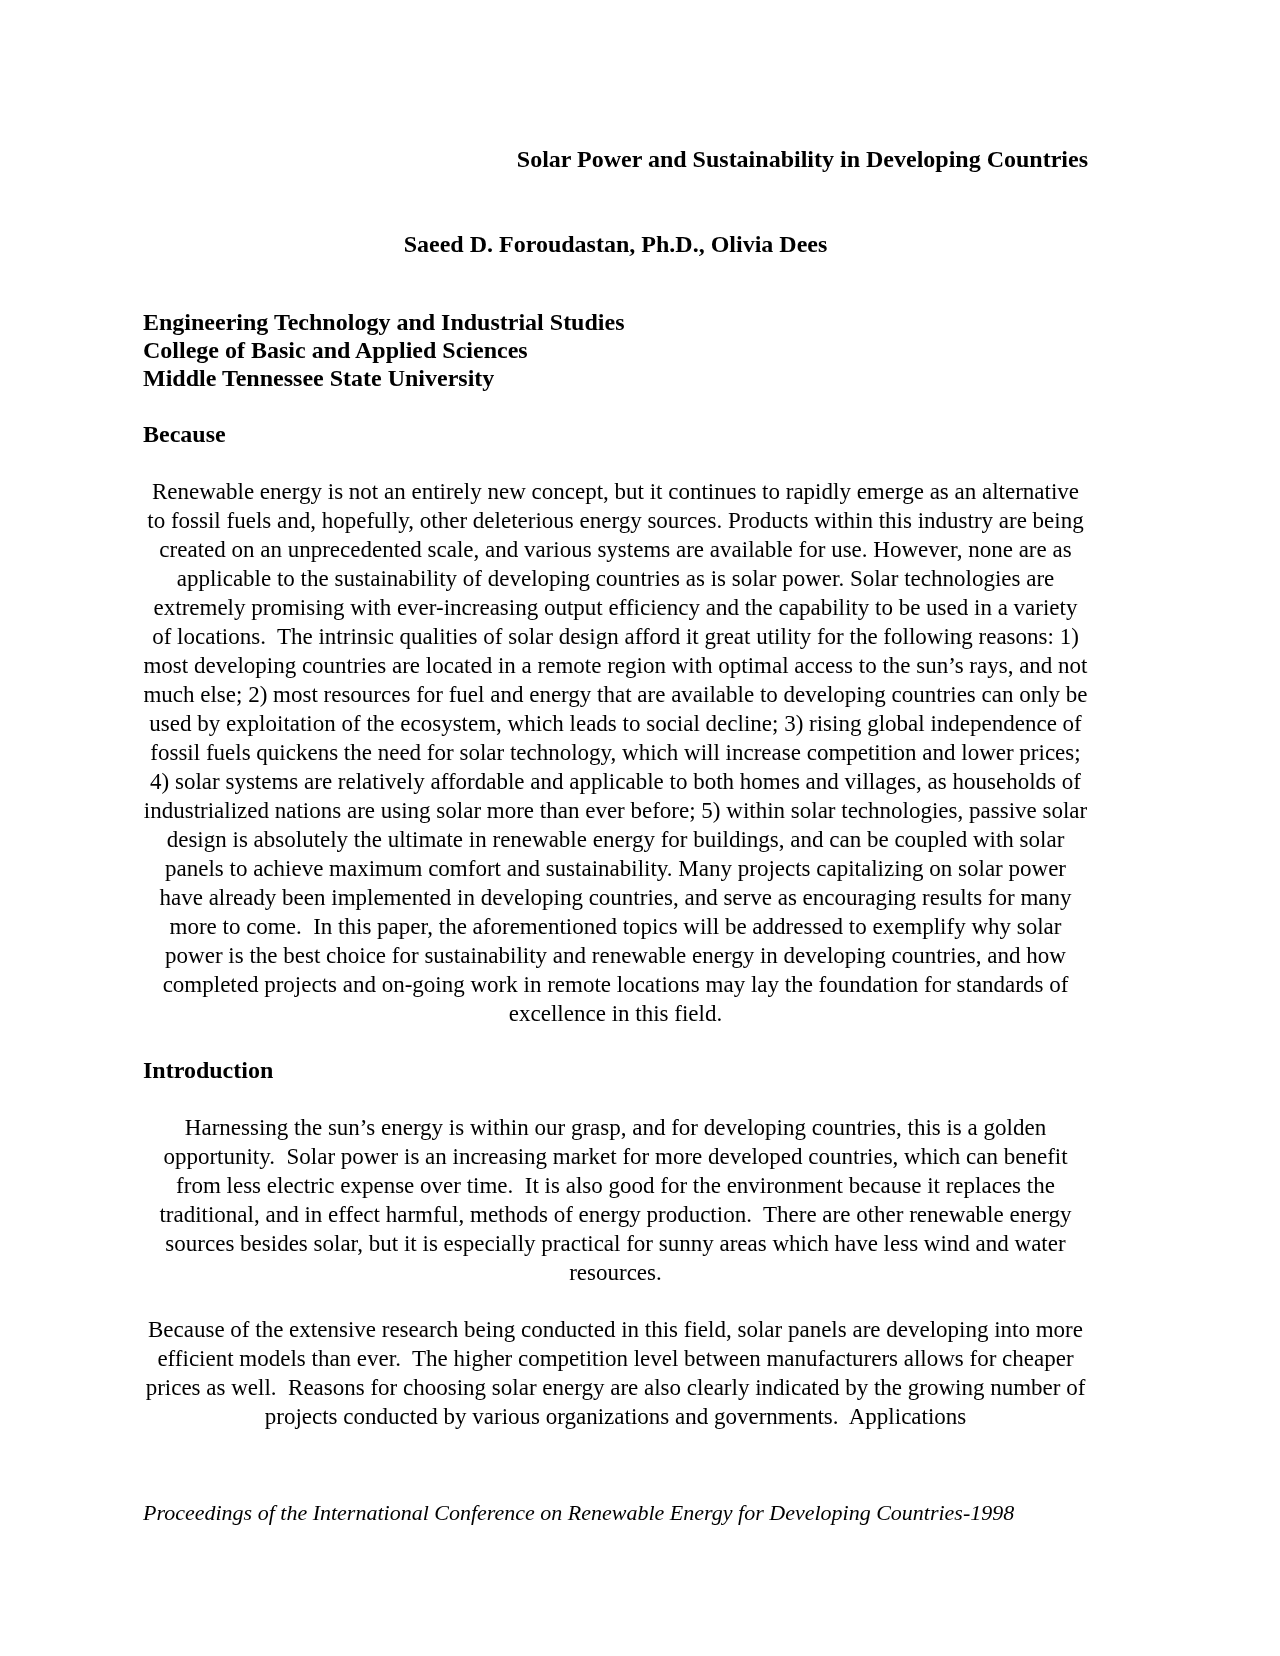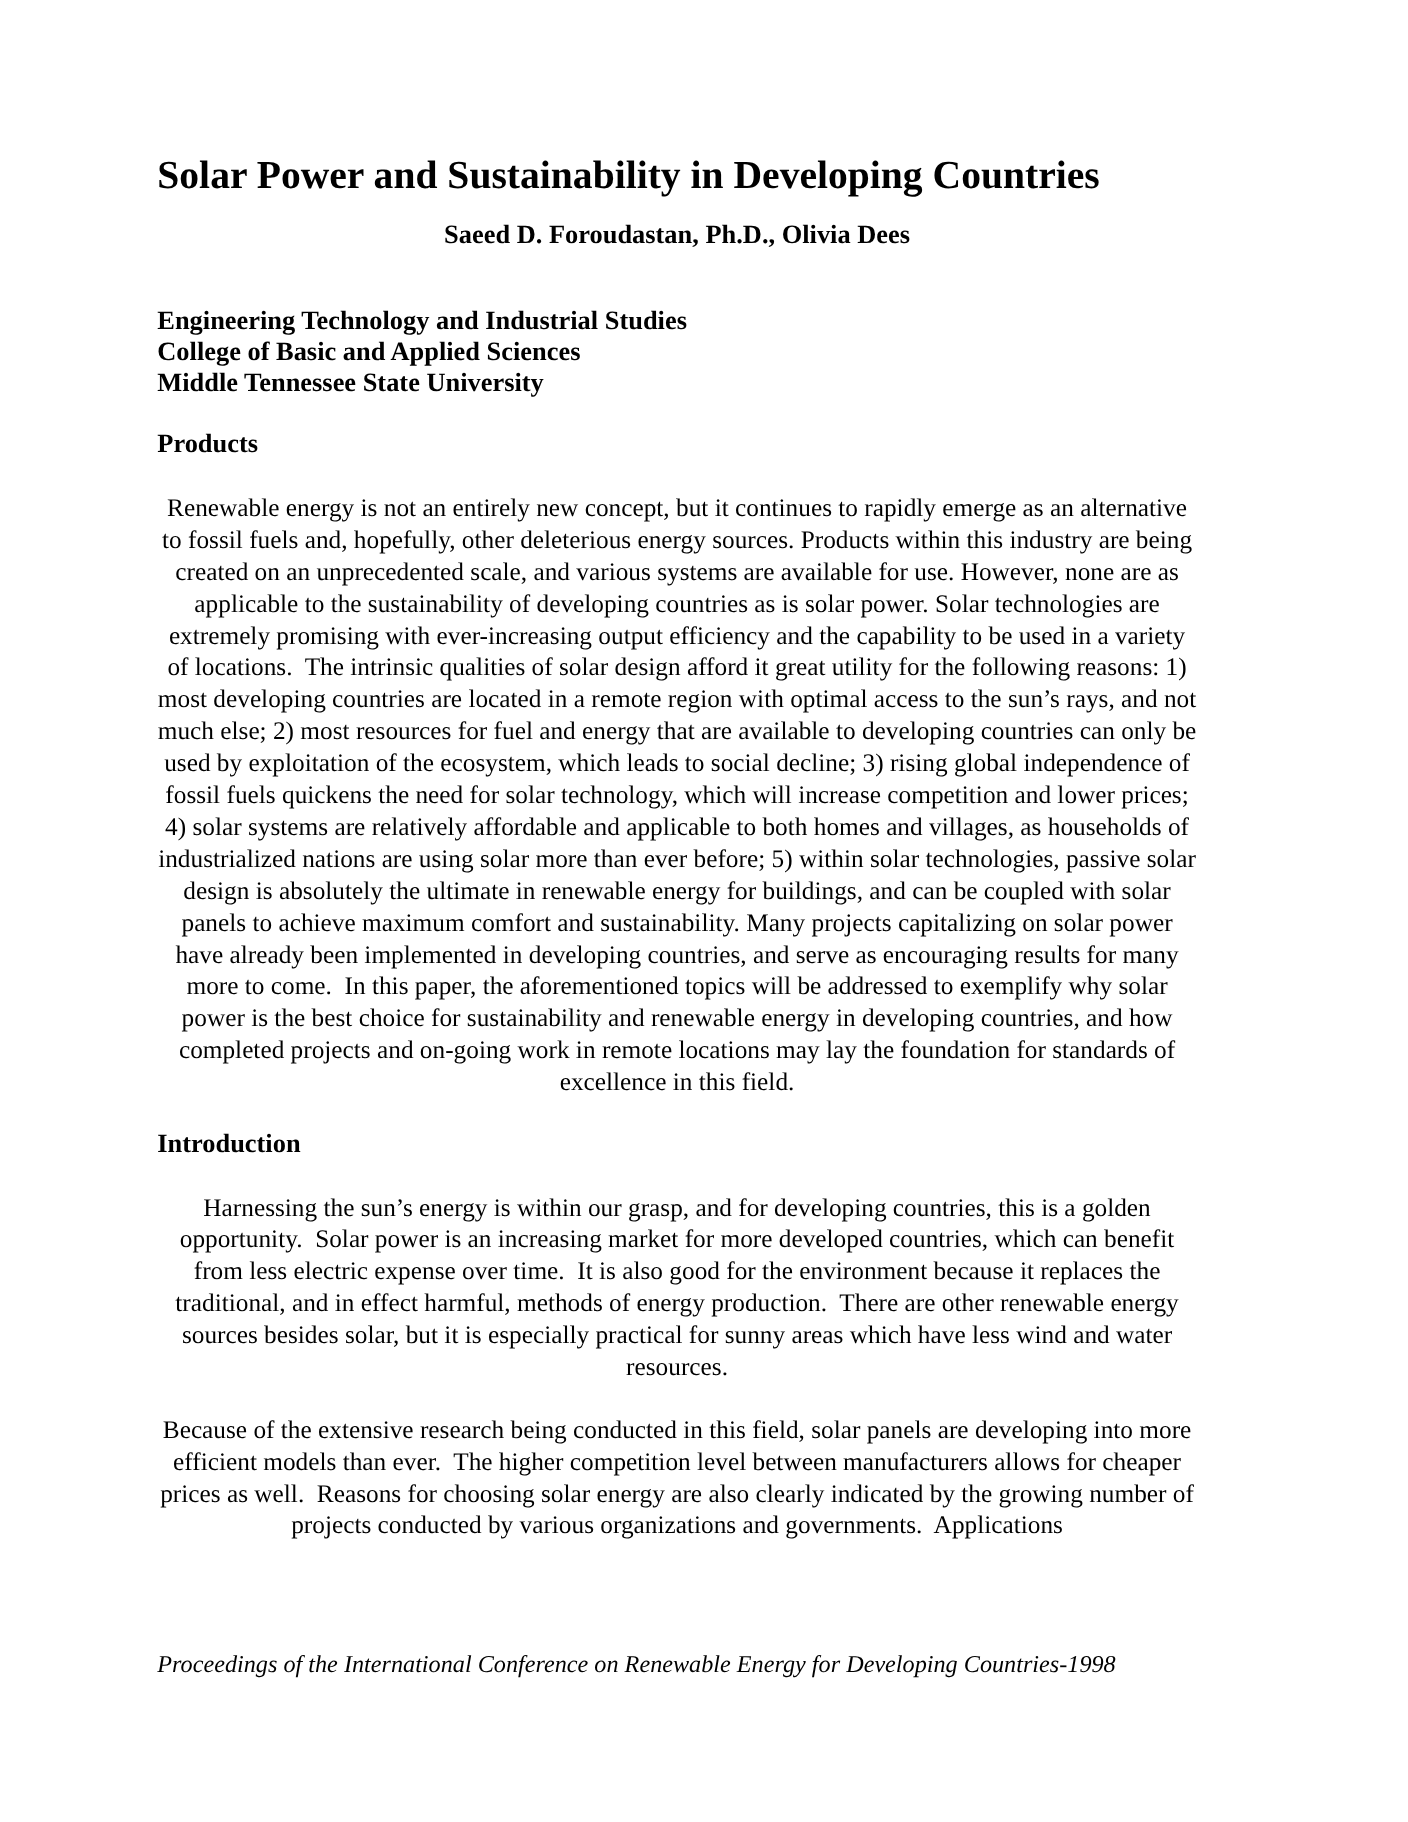--- a/index.html
+++ b/index.html
@@ -18,27 +18,27 @@
     overflow: hidden;
   }
   .content {
     position: absolute;
     left: 143px;
     top: 0;
     width: 945px;
   }
   .doc-title {
     margin-top: 142px;
-    text-align: left;
+    text-align: right;
     font-weight: bold;
-    font-size: 36px;
+    font-size: 24px;
     line-height: 34px;
   }
   .authors {
-    margin-top: 24px;
+    margin-top: 54px;
     text-align: center;
     font-weight: bold;
     font-size: 24px;
     line-height: 28px;
   }
   .affiliation {
     margin-top: 50px;
     font-weight: bold;
     font-size: 24px;
     line-height: 28px;
@@ -75,21 +75,21 @@
     <h1 class="doc-title">Solar Power and Sustainability in Developing Countries</h1>
 
     <p class="authors">Saeed D. Foroudastan, Ph.D., Olivia Dees</p>
 
     <div class="affiliation">
       <div>Engineering Technology and Industrial Studies</div>
       <div>College of Basic and Applied Sciences</div>
       <div>Middle Tennessee State University</div>
     </div>
 
-    <h2 class="section-heading">Products</h2>
+    <h2 class="section-heading">Because</h2>
 
     <p class="para">Renewable energy is not an entirely new concept, but it continues to rapidly emerge as an alternative to fossil fuels and, hopefully, other deleterious energy sources. Products within this industry are being created on an unprecedented scale, and various systems are available for use. However, none are as applicable to the sustainability of developing countries as is solar power. Solar technologies are extremely promising with ever-increasing output efficiency and the capability to be used in a variety of locations.  The intrinsic qualities of solar design afford it great utility for the following reasons: 1) most developing countries are located in a remote region with optimal access to the sun’s rays, and not much else; 2) most resources for fuel and energy that are available to developing countries can only be used by exploitation of the ecosystem, which leads to social decline; 3) rising global independence of fossil fuels quickens the need for solar technology, which will increase competition and lower prices; 4) solar systems are relatively affordable and applicable to both homes and villages, as households of industrialized nations are using solar more than ever before; 5) within solar technologies, passive solar design is absolutely the ultimate in renewable energy for buildings, and can be coupled with solar panels to achieve maximum comfort and sustainability. Many projects capitalizing on solar power have already been implemented in developing countries, and serve as encouraging results for many more to come.  In this paper, the aforementioned topics will be addressed to exemplify why solar power is the best choice for sustainability and renewable energy in developing countries, and how completed projects and on-going work in remote locations may lay the foundation for standards of excellence in this field.</p>
 
     <h2 class="section-heading">Introduction</h2>
 
     <p class="para">Harnessing the sun’s energy is within our grasp, and for developing countries, this is a golden opportunity.  Solar power is an increasing market for more developed countries, which can benefit from less electric expense over time.  It is also good for the environment because it replaces the traditional, and in effect harmful, methods of energy production.  There are other renewable energy sources besides solar, but it is especially practical for sunny areas which have less wind and water resources.</p>
 
     <p class="para">Because of the extensive research being conducted in this field, solar panels are developing into more efficient models than ever.  The higher competition level between manufacturers allows for cheaper prices as well.  Reasons for choosing solar energy are also clearly indicated by the growing number of projects conducted by various organizations and governments.  Applications</p>
 
   </div>

